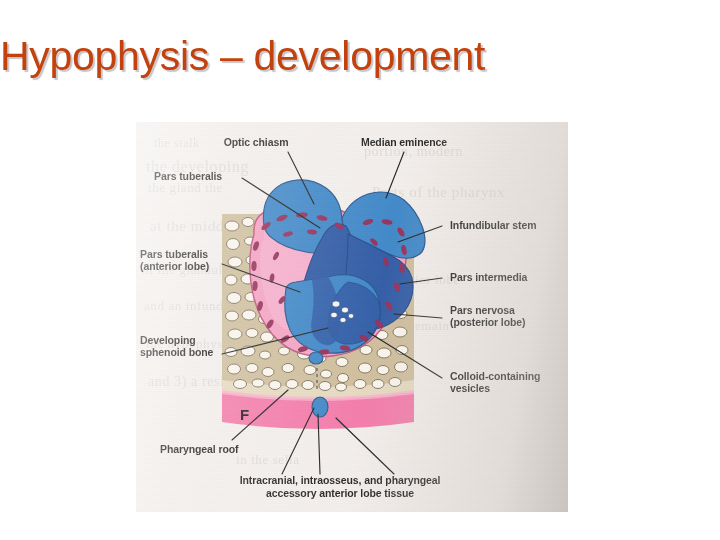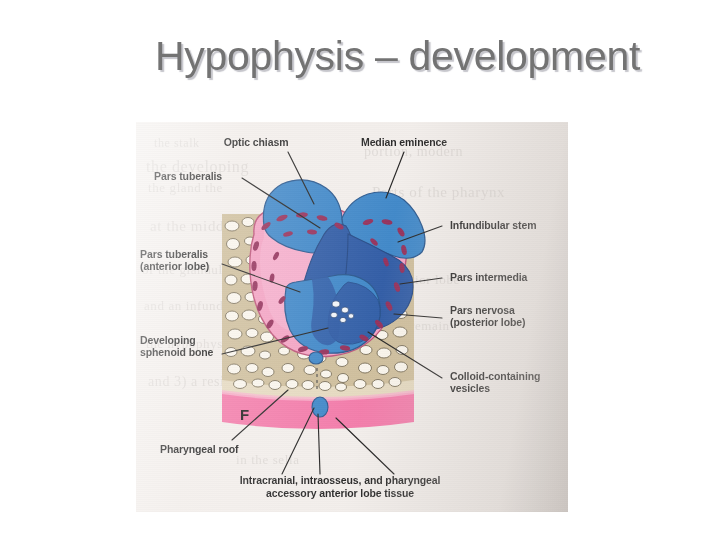--- a/index.html
+++ b/index.html
@@ -21,25 +21,25 @@
     inset: 0;
     background: #ffffff;
   }
 
   
   #title {
     position: absolute;
     left: 0;
     top: 34px;
     width: 640px;
-    text-align: right;
+    text-align: left;
     font-size: 41px;
     line-height: 1.08;
     font-weight: 400;
-    color: #737373;
+    color: #c2410c;
     letter-spacing: -0.3px;
     text-shadow: 2px 2px 1px rgba(150,150,160,0.55);
     white-space: nowrap;
   }
 
   
   #figure {
     position: absolute;
     left: 136px;
     top: 122px;

